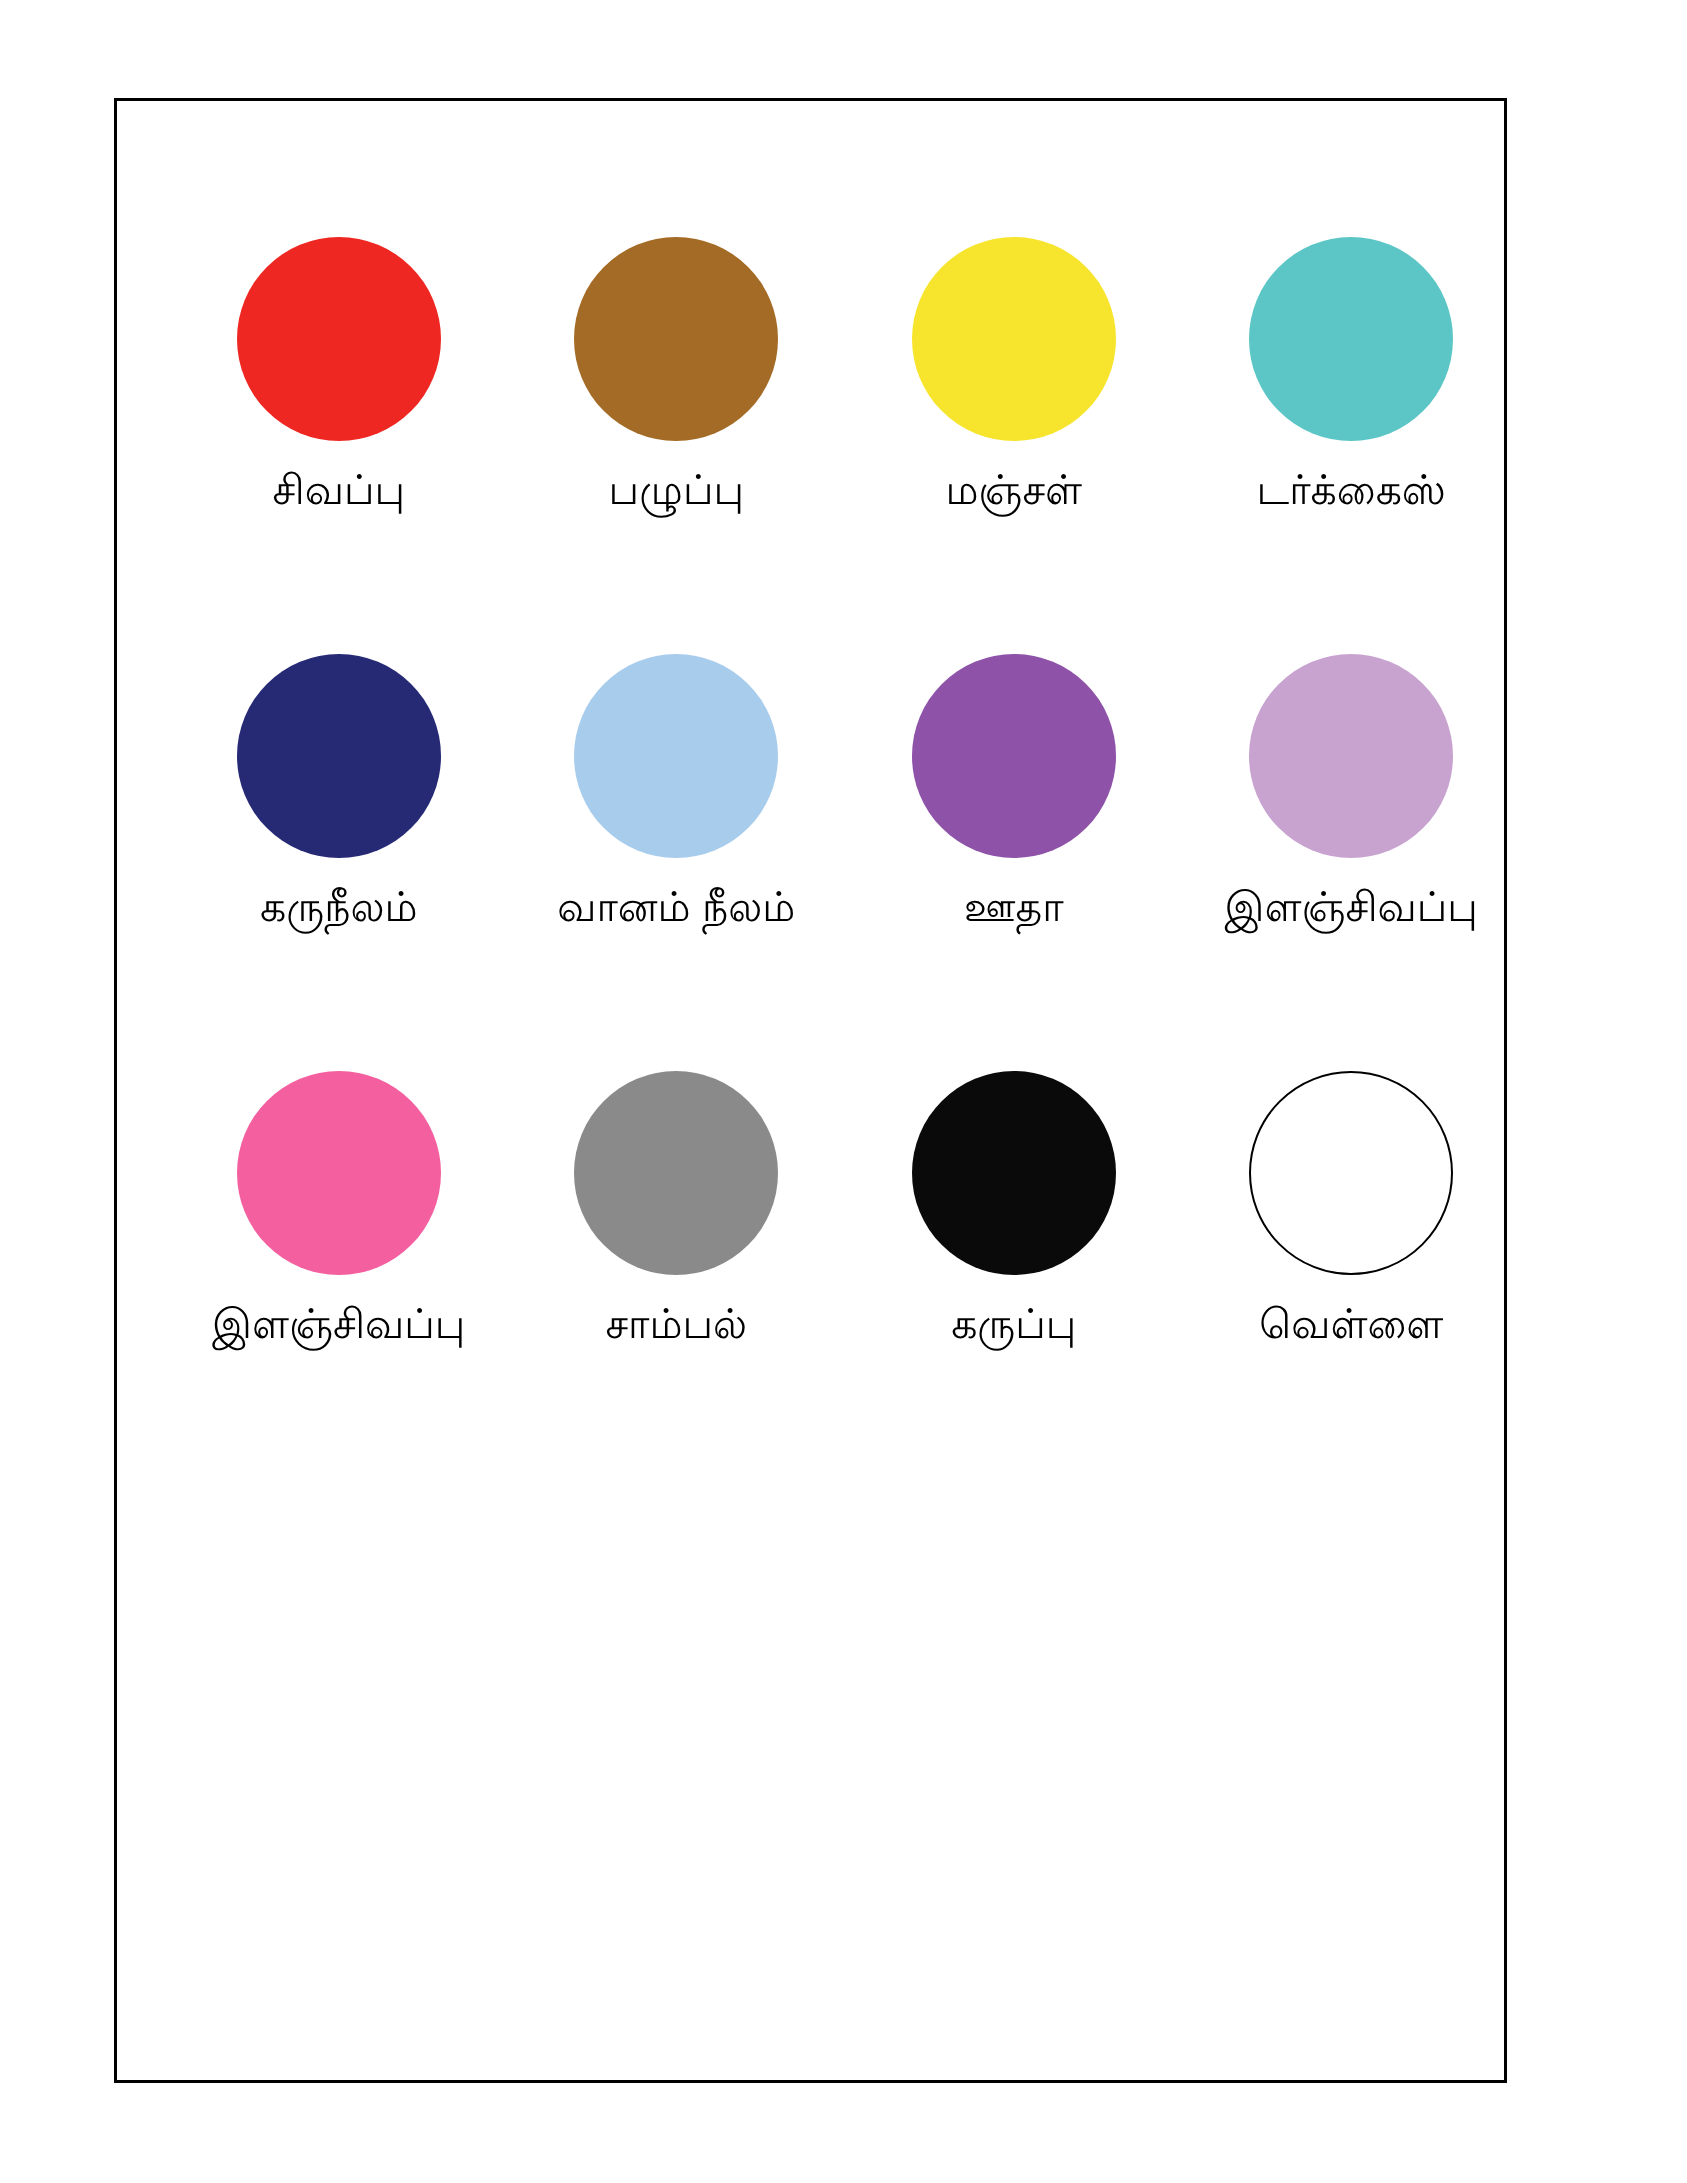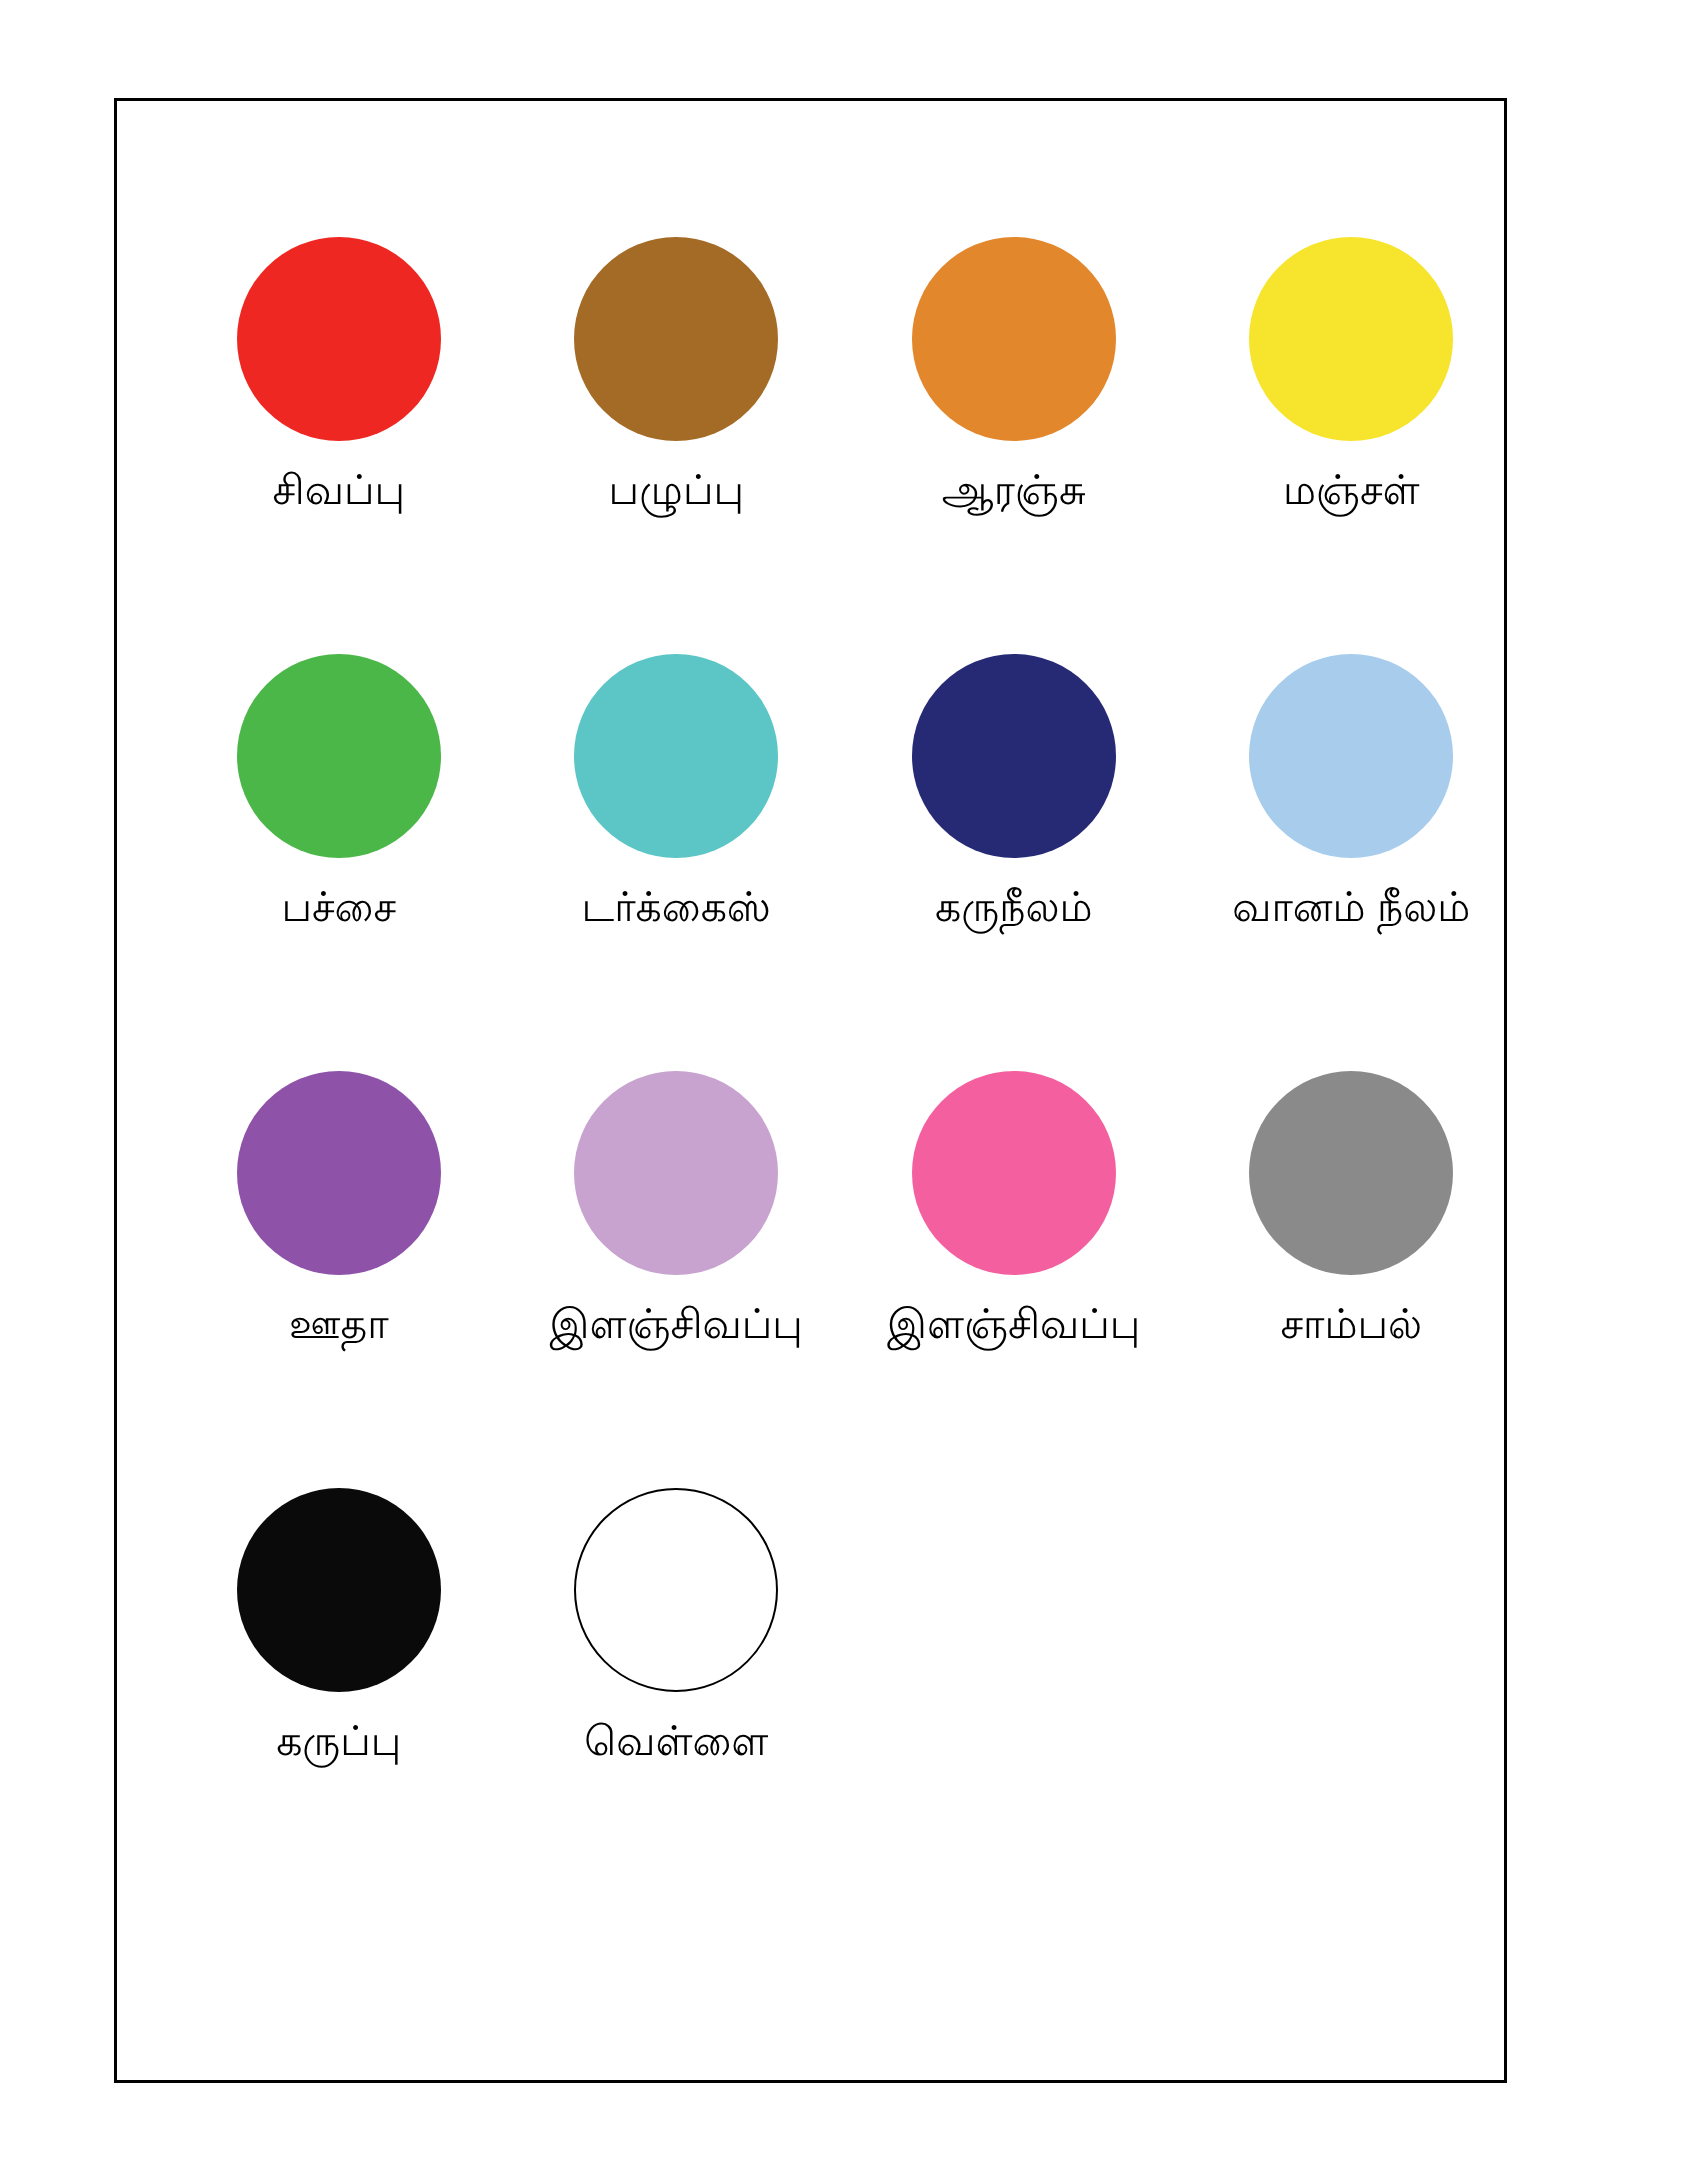--- a/index.html
+++ b/index.html
@@ -77,30 +77,22 @@
     <div id="grid">
         <div class="swatch-cell">
           <div class="swatch-dot" style="background: rgb(238, 39, 34);"></div>
           <div class="swatch-label">சிவப்பு</div>
         </div>
         <div class="swatch-cell">
           <div class="swatch-dot" style="background: rgb(163, 107, 38);"></div>
           <div class="swatch-label">பழுப்பு</div>
         </div>
         <div class="swatch-cell">
-          <div class="swatch-dot" style="background: rgb(226, 135, 43);"></div>
-          <div class="swatch-label">ஆரஞ்சு</div>
-        </div>
-        <div class="swatch-cell">
           <div class="swatch-dot" style="background: rgb(247, 228, 44);"></div>
           <div class="swatch-label">மஞ்சள்</div>
-        </div>
-        <div class="swatch-cell">
-          <div class="swatch-dot" style="background: rgb(76, 183, 73);"></div>
-          <div class="swatch-label">பச்சை</div>
         </div>
         <div class="swatch-cell">
           <div class="swatch-dot" style="background: rgb(92, 198, 198);"></div>
           <div class="swatch-label">டர்க்கைஸ்</div>
         </div>
         <div class="swatch-cell">
           <div class="swatch-dot" style="background: rgb(38, 42, 117);"></div>
           <div class="swatch-label">கருநீலம்</div>
         </div>
         <div class="swatch-cell">

